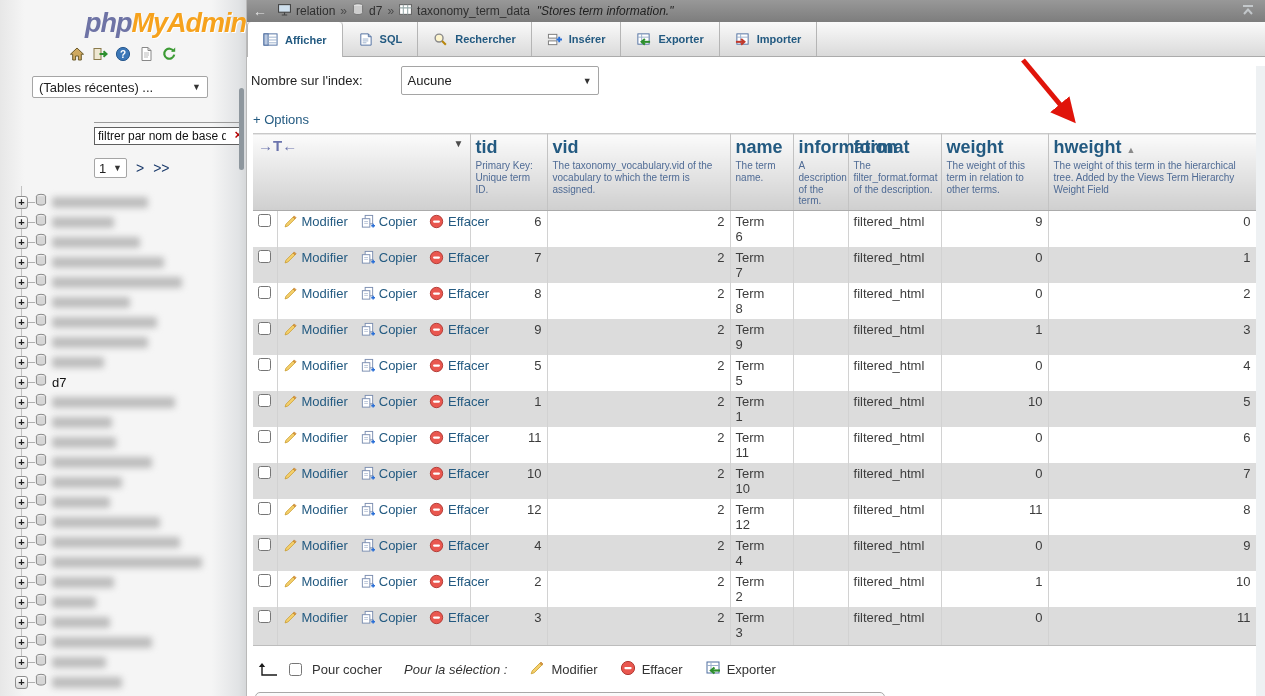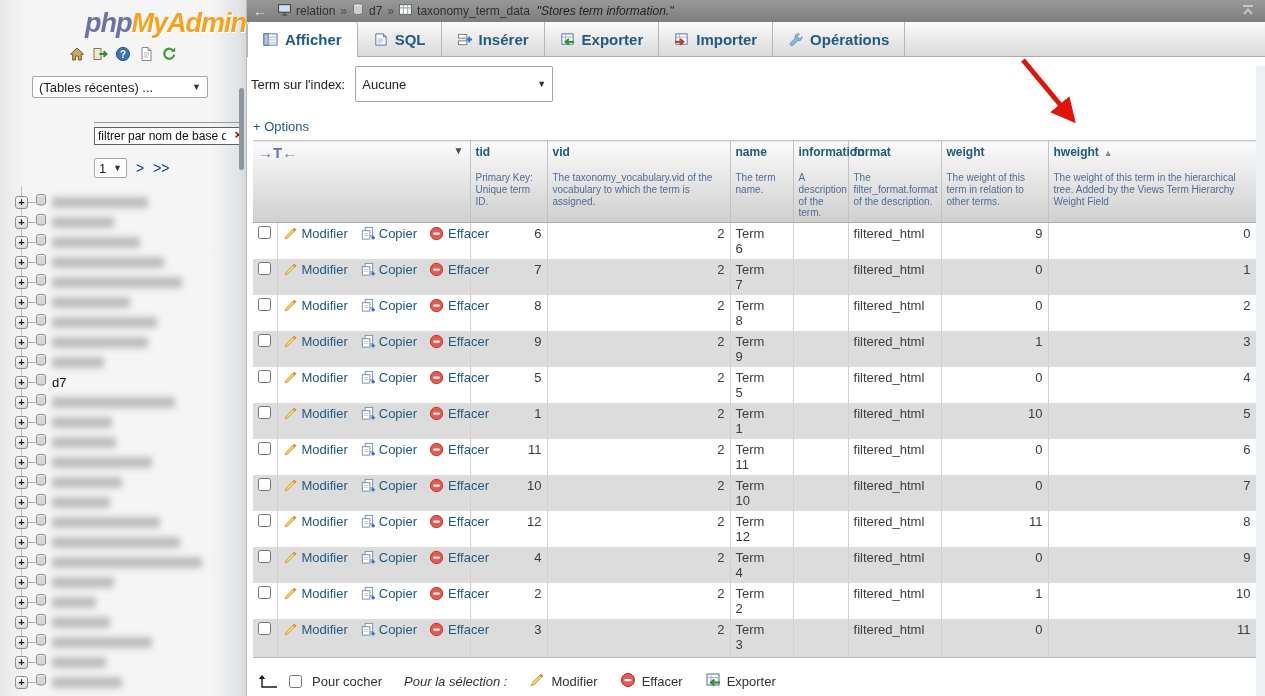--- a/index.html
+++ b/index.html
@@ -42,42 +42,42 @@
             gap:5px; padding:0 10px 0 6px; font-size:12px; color:#2f2f2f; }
   .topbar .backarr { color:#e4e4e4; font-size:14px; margin-right:6px; cursor:pointer; }
   .crumb { color:#2f2f2f; text-decoration:none; cursor:pointer; }
   .sep { color:#4a4a4a; }
   .tcomment { font-style:italic; color:#1f1f1f; margin-left:2px; }
   .collapsetop { margin-left:auto; cursor:pointer; opacity:.85; }
 
   .tabs { height:35px; background:linear-gradient(#ededed,#d3d3d3); border-bottom:1px solid #ababab;
           display:flex; align-items:stretch; }
   .tab { display:flex; align-items:center; gap:7px; padding:0 15px; font-weight:bold; color:#235a81;
-         font-size:15px; border-right:1px solid #b5b5b5; cursor:pointer;
+         font-size:11px; border-right:1px solid #b5b5b5; cursor:pointer;
          background:linear-gradient(#fafafa,#dadada); }
   .tab.active { background:#fff; margin-bottom:-1px; border-top-left-radius:4px; border-top-right-radius:4px;
                 border-left:1px solid #b5b5b5; }
   .tabs .fill { flex:1; background:linear-gradient(#fafafa,#dadada); }
   .ticon svg { display:block; }
 
   .content { position:relative; height:639px; background:#fff; }
   .gutter { position:absolute; right:0; top:0; bottom:0; width:9px; background:#eef1f3; }
   .sortrow { display:flex; align-items:center; gap:10px; margin:9px 0 0 4px; font-size:13px; color:#222; }
-  .sortsel { width:198px; height:36px; }
+  .sortsel { width:198px; height:29px;margin-left:28px; }
   .optlink { display:inline-block; margin:17px 0 0 6px; color:#235a81; font-size:13px; cursor:pointer; }
 
   table { border-collapse:collapse; table-layout:fixed; width:1003px; margin:5px 0 0 6px; font-size:13px; }
   thead th { background:linear-gradient(#fbfbfb,#cfcfcf); border-right:1px solid #c3c3c3; border-bottom:1px solid #ababab;
              border-top:1px solid #c9c9c9; text-align:left; vertical-align:top; padding:3px 5px; height:47px; }
   th.ctl { position:relative; }
   .transpose { color:#6b74ad; font-size:15px; font-weight:bold; letter-spacing:0px; cursor:pointer; }
   .ddown { position:absolute; right:6px; top:4px; color:#4c4c4c; font-size:10px; cursor:pointer; }
-  .cname { color:#235a81; font-weight:bold; font-size:12px; text-decoration:none; cursor:pointer; }
+  .cname { color:#235a81; font-weight:bold; font-size:18px; text-decoration:none; cursor:pointer; }
   .sortasc { color:#8a8a8a; font-size:9px; margin-left:5px; }
-  .cdesc { color:#4f6b95; font-size:10px; line-height:1.18; margin-top:13px; font-weight:normal; }
+  .cdesc { color:#4f6b95; font-size:10px; line-height:1.18; margin-top:2px; font-weight:normal; }
   tbody td { border-right:1px solid #d2d2d2; padding:3px 5px; vertical-align:top; height:30px; color:#3c3c3c; }
   tbody tr:last-child td { height:38px; border-bottom:1px solid #bdbdbd; }
   tr.rowa { background:#fff; } tr.rowb { background:#dcdcdc; }
   td.num { text-align:right; }
   td.chk { text-align:center; }
   .acts { white-space:nowrap; }
   .acts a { color:#235a81; text-decoration:none; margin:0 12px 0 4px; cursor:pointer; }
   .aicon svg { vertical-align:-3px; }
   .namecell { white-space:pre-line; }
 
@@ -414,20 +414,29 @@
               <path d="M3 2 h8 l3 3 v9 H3 Z" fill="#fff" stroke="#4e6ea0"></path>
               <path d="M11 2 v3 h3" fill="none" stroke="#4e6ea0"></path>
               <path d="M5 7.5h6M5 9.5h6M5 11.5h4" stroke="#9bb0cc"></path>
             </svg>
           </span>
           <span>SQL</span>
         </div>
         <div class="tab">
           <span class="ticon">
             <svg width="15" height="15" viewBox="0 0 16 16">
+              <circle cx="6.5" cy="6.5" r="4.2" fill="#fdf5ce" stroke="#8a8a8a" stroke-width="1.5"></circle>
+              <path d="M9.7 9.7 l4 4" stroke="#b8860b" stroke-width="2.2"></path>
+            </svg>
+          </span>
+          <span>Rechercher</span>
+        </div>
+        <div class="tab">
+          <span class="ticon">
+            <svg width="15" height="15" viewBox="0 0 16 16">
               <rect x="1.5" y="2.5" width="9" height="4" fill="#fff" stroke="#7a7a7a"></rect>
               <rect x="1.5" y="9.5" width="9" height="4" fill="#fff" stroke="#7a7a7a"></rect>
               <path d="M13 5 v6 M10 8 h6" stroke="#2a6fd6" stroke-width="2"></path>
             </svg>
           </span>
           <span>Insérer</span>
         </div>
         <div class="tab">
           <span class="ticon">
             <svg width="15" height="15" viewBox="0 0 16 16">
@@ -443,36 +452,28 @@
           <span class="ticon">
             <svg width="15" height="15" viewBox="0 0 16 16">
               <rect x="2" y="2" width="12" height="11" fill="#fff" stroke="#4e6ea0"></rect>
               <path d="M2 5.5h12M6 2v11" stroke="#9bb0cc"></path>
               <path d="M1 10.5 H9.5" stroke="#c0392b" stroke-width="2.2"></path>
               <path d="M6.5 7.5 L10 10.5 L6.5 13.5" fill="none" stroke="#c0392b" stroke-width="2.2"></path>
             </svg>
           </span>
           <span>Importer</span>
         </div>
-        <div class="tab">
-          <span class="ticon">
-            <svg width="15" height="15" viewBox="0 0 16 16">
-              <path d="M11 1.8 a3.6 3.6 0 0 0 -3.4 4.8 L2.8 11.4 a1.9 1.9 0 1 0 2.7 2.7 L10.3 9.3 A3.6 3.6 0 0 0 14.8 4.9 l-2.2 2.2 -2.1 -0.6 -0.6 -2.1 2.2 -2.2 A3.6 3.6 0 0 0 11 1.8 Z" fill="#8fb3dd" stroke="#5a7ca6" stroke-width=".7"></path>
-            </svg>
-          </span>
-          <span>Opérations</span>
-        </div>
         <div class="fill"></div>
       </div>
 
     <div class="content">
       <div class="gutter"></div>
 
       <div class="sortrow">
-        <span>Term sur l'index:</span>
+        <span>Nombre sur l'index:</span>
         <div class="selectfake sortsel">
           <span>Aucune</span>
             <span class="caret">▼</span>
         </div>
       </div>
 
       <a class="optlink">+ Options</a>
 
       <table>
         <colgroup>

